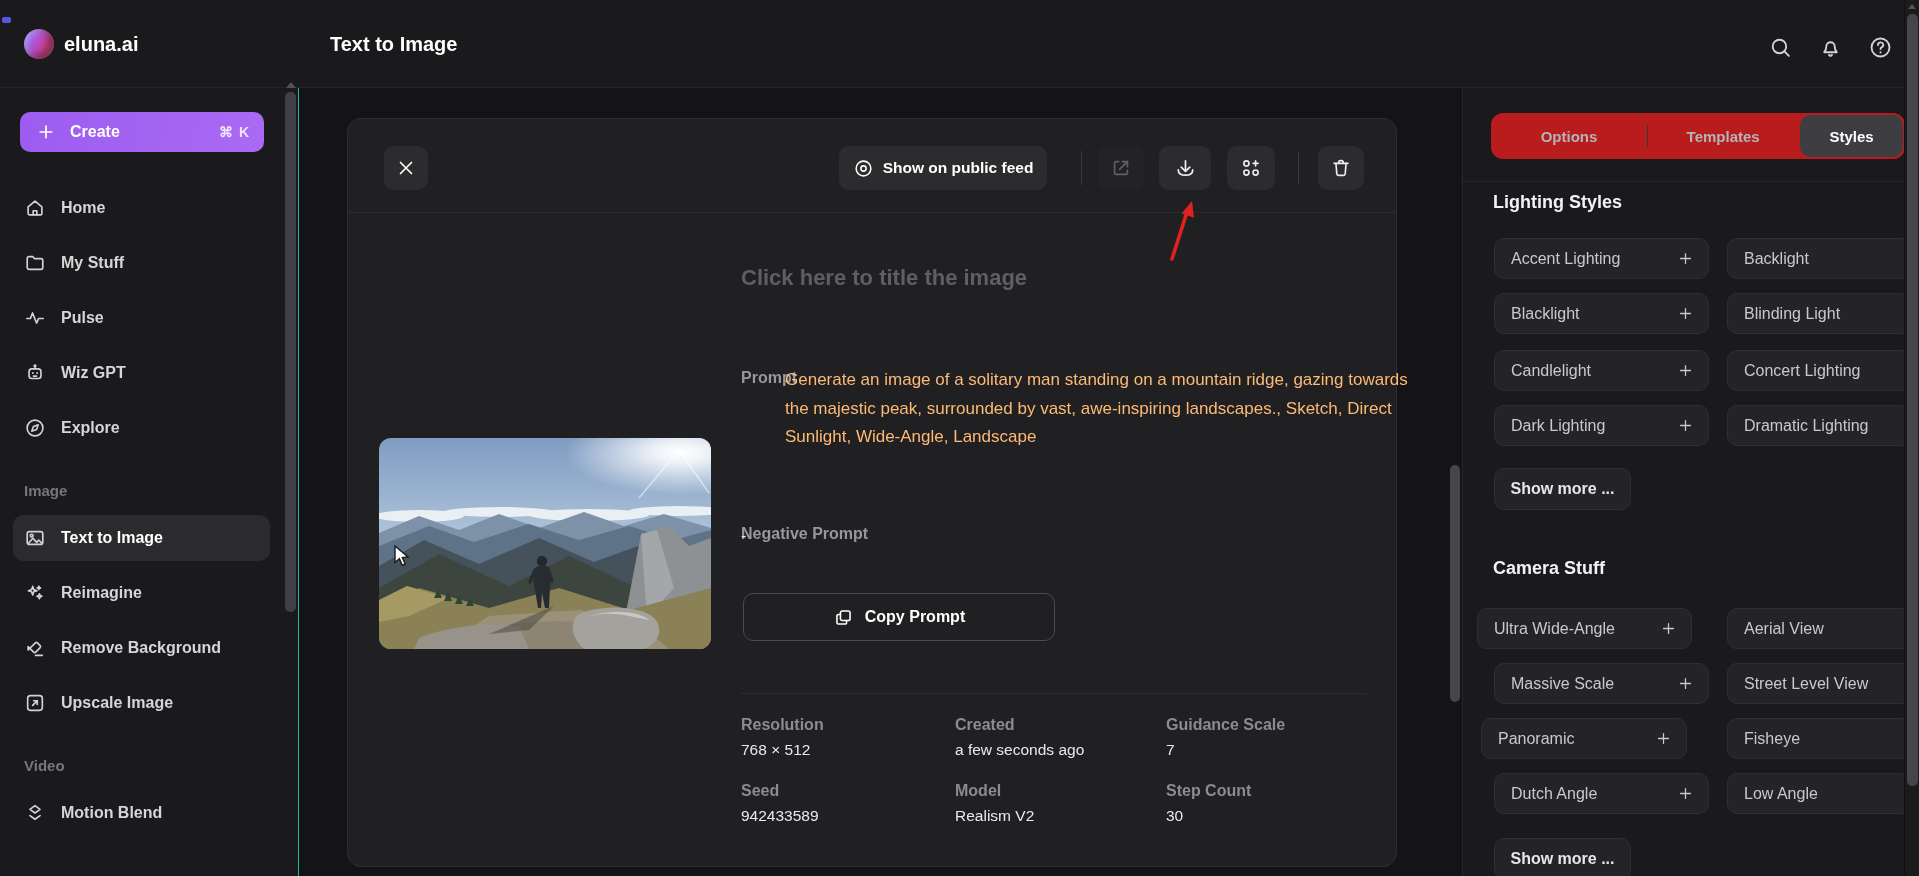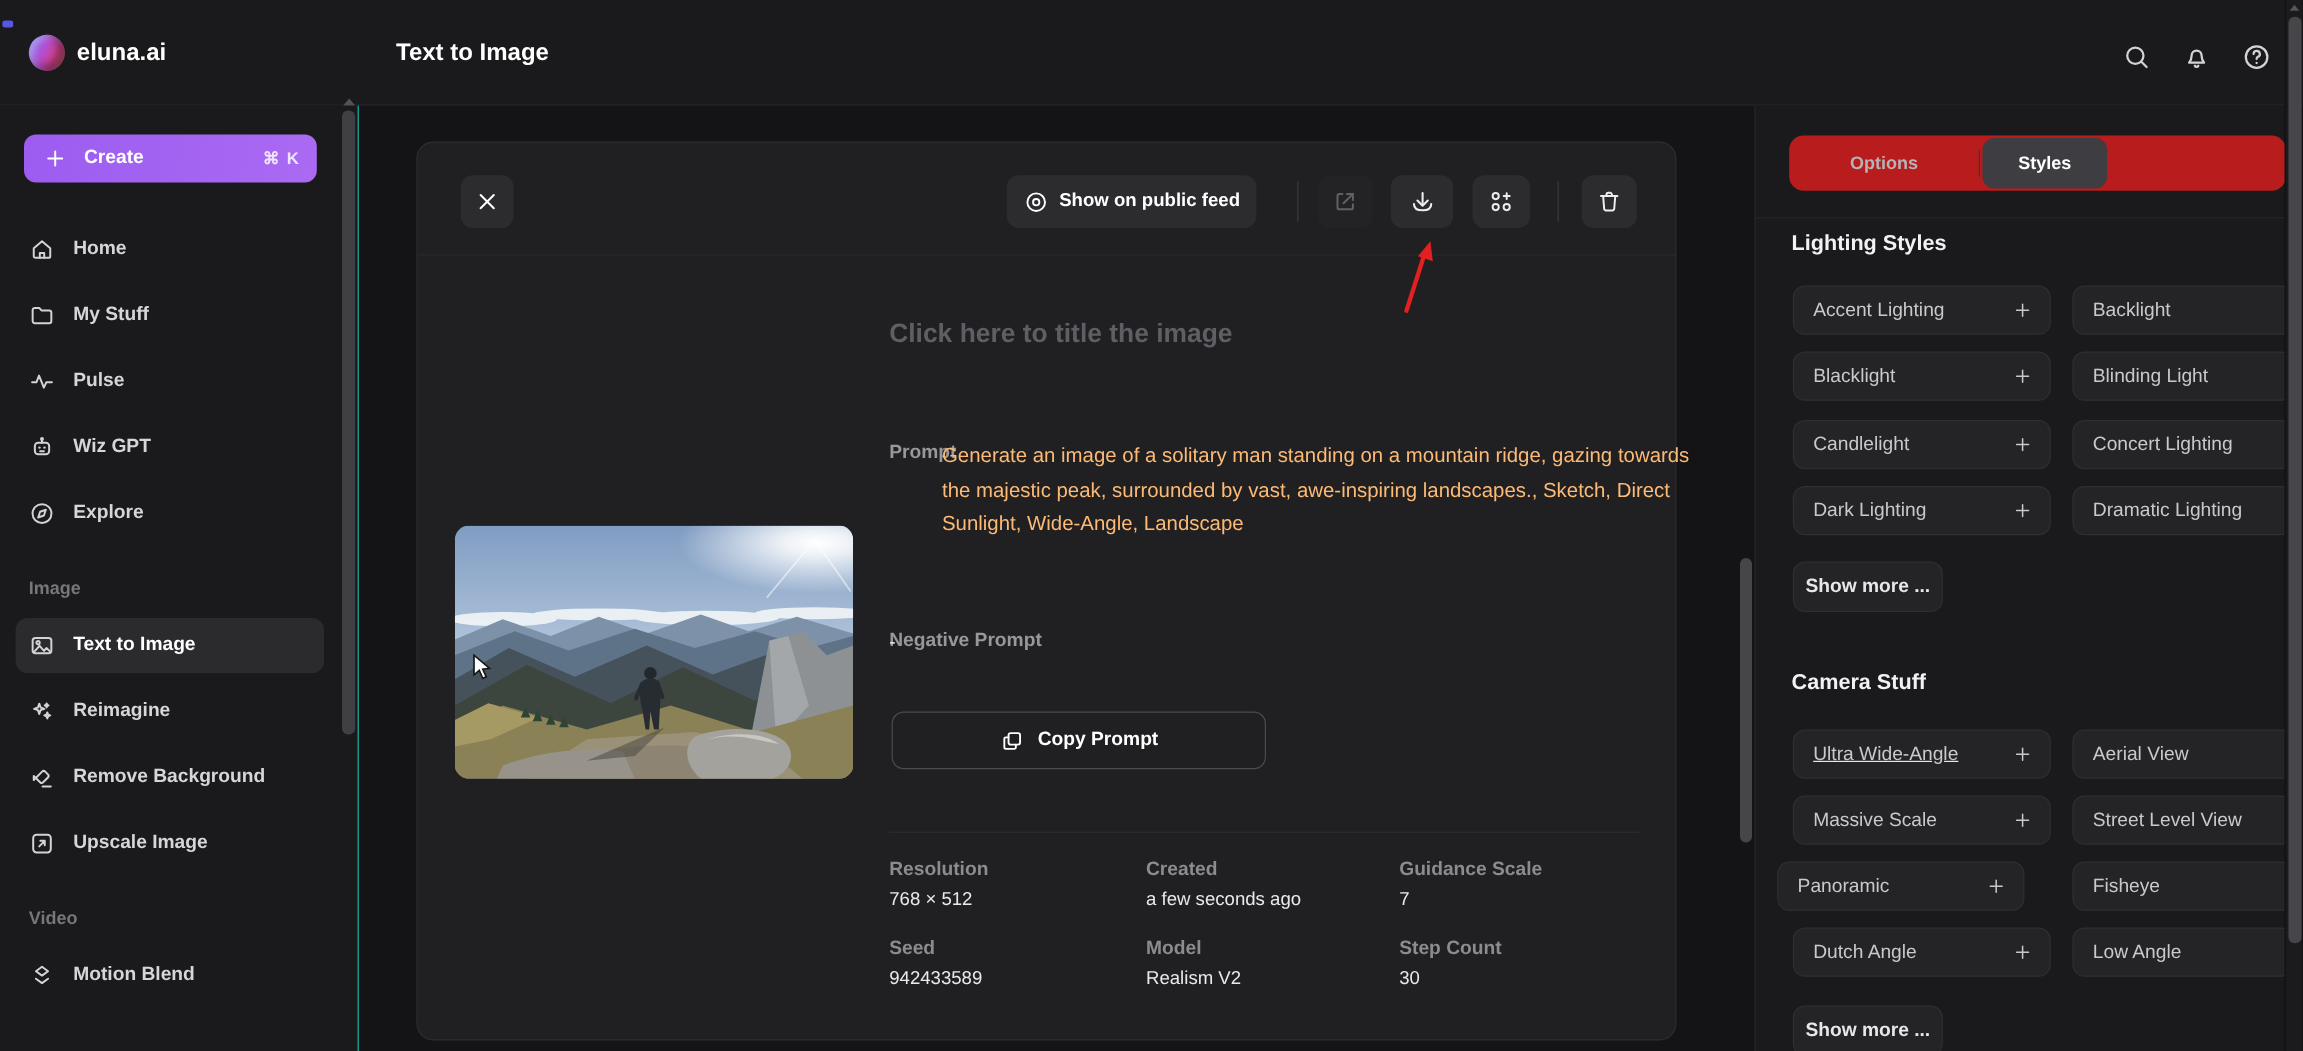--- a/index.html
+++ b/index.html
@@ -85,21 +85,21 @@
   .tab{display:flex;align-items:center;justify-content:center;font-size:15px;font-weight:600;
     color:#b4b4b8;cursor:pointer;position:relative;}
   .tab.active{background:#3e3e42;border-radius:10px;margin:2px;color:#fff;font-weight:700;}
   .tab-sep{width:1px;height:22px;background:#38383b;align-self:center;}
   #panel-divider{position:absolute;left:0;top:93px;width:442px;height:1px;background:#26262a;}
   .pnl-title{position:absolute;left:30px;font-size:18px;font-weight:700;color:#f2f2f4;}
   .style-btn{position:absolute;height:41px;border:1px solid #2f2f33;border-radius:10px;background:#242427;
     display:flex;align-items:center;padding:0 14px 0 16px;cursor:pointer;}
   .style-btn .sl{font-size:16px;color:#c9c9cd;white-space:nowrap;flex:1;}
   .style-btn .plus svg{stroke:#c9c9cd;}
-  .show-more{position:absolute;left:31px;width:125px;height:42px;border:1px solid #2f2f33;border-radius:10px;
+  .show-more{position:absolute;left:31px;width:137px;height:42px;border:1px solid #2f2f33;border-radius:10px;
     background:#242427;display:flex;align-items:center;justify-content:center;font-size:16px;
     font-weight:700;color:#e7e7e9;cursor:pointer;}
 
   
   #page-scroll-track{position:absolute;left:1904px;top:0;width:15px;height:876px;background:#1b1b1d;
     border-left:1px solid #111;}
   #page-scroll-thumb{position:absolute;left:1907px;top:14px;width:11px;height:772px;border-radius:5px;background:#46464a;}
   #page-scroll-arrow{position:absolute;left:1908px;top:4px;width:0;height:0;
     border-left:4px solid transparent;border-right:4px solid transparent;border-bottom:5px solid #55555a;}
 </style>
@@ -404,20 +404,21 @@
   <svg id="cursor" width="22" height="24" viewBox="0 0 22 24">
     <path d="M1 1 L1 17.5 L5.4 13.7 L8.3 20.3 L11.2 19 L8.3 12.6 L14 12 Z" fill="#fff" stroke="#1a1a1a" stroke-width="1.4"></path>
   </svg>
 
   <div id="content-scroll"></div>
 
   <div id="panel">
     <div id="tabbar">
         <div class="tab" style="width: 158px;">Options</div>
         <div class="tab-sep"></div>
+        <div class="tab" style="width: 152px;">Templates</div>
         <div class="tab active" style="width: 104px;">Styles</div>
       </div>
     <div id="panel-divider"></div>
     <div id="panel-body">
         <div class="pnl-title" style="top: 104px;">Lighting Styles</div>
         <div class="style-btn" style="left: 31px; top: 150px; width: 215px;">
           <span class="sl">Accent Lighting</span>
           <span class="ico plus">
             <svg width="17" height="17" viewBox="0 0 24 24">
               <path d="M12 5v14M5 12h14"></path>
@@ -455,21 +456,21 @@
           <span class="sl">Blinding Light</span>
         </div>
         <div class="style-btn" style="left: 264px; top: 262px; width: 184px;">
           <span class="sl">Concert Lighting</span>
         </div>
         <div class="style-btn" style="left: 264px; top: 317px; width: 184px;">
           <span class="sl">Dramatic Lighting</span>
         </div>
         <div class="show-more" style="top: 380px;">Show more ...</div>
         <div class="pnl-title" style="top: 470px;">Camera Stuff</div>
-        <div class="style-btn" style="left: 31px; top: 520px; width: 215px; text-decoration: underline;">
+        <div class="style-btn" style="left: 14px; top: 520px; width: 215px;">
           <span class="sl">Ultra Wide-Angle</span>
           <span class="ico plus">
             <svg width="17" height="17" viewBox="0 0 24 24">
               <path d="M12 5v14M5 12h14"></path>
             </svg>
           </span>
         </div>
         <div class="style-btn" style="left: 31px; top: 575px; width: 215px;">
           <span class="sl">Massive Scale</span>
           <span class="ico plus">

